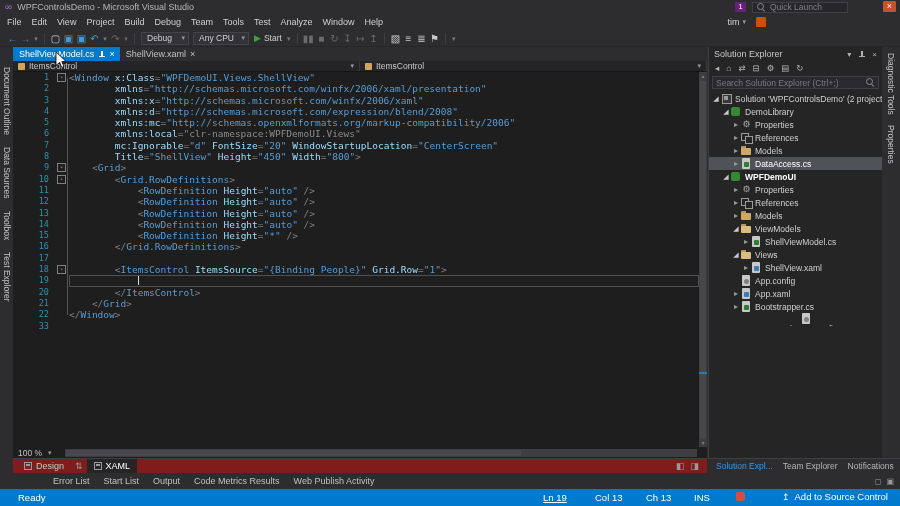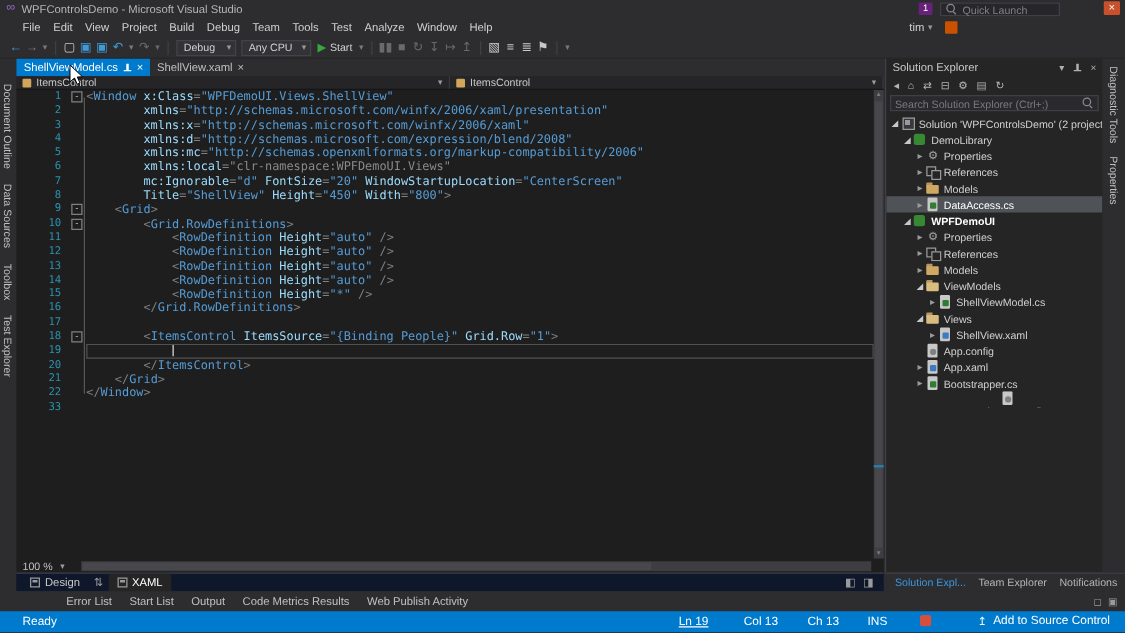--- a/index.html
+++ b/index.html
@@ -5,28 +5,28 @@
 *{margin:0;padding:0;box-sizing:border-box;}
 body{width:900px;height:506px;overflow:hidden;background:#252526;font-family:"Liberation Sans",sans-serif;}
 #root{position:relative;width:900px;height:506px;background:#2d2d30;color:#ccc;cursor:default;overflow:hidden;}
 .flex-sp{flex:1;}
 .chev{font-size:7px;color:#9a9a9a;margin-left:3px;}
 
 
 #titlebar{position:absolute;left:0;top:0;width:900px;height:14px;display:flex;align-items:center;font-size:9px;color:#b5b5b5;}
 #vs-logo{color:#9b6bc9;font-size:10px;line-height:10px;margin:0 5px;}
 #notif-badge{width:11px;height:10px;background:#68217a;color:#fff;font-size:7.5px;text-align:center;line-height:10px;border-radius:1px;margin-right:6px;}
-#quick-launch{width:96px;height:11px;background:#27272b;border:1px solid #3f3f46;display:flex;align-items:flex-start;gap:4px;padding:0 4px;color:#808080;font-size:8.5px;margin-right:52px;}
+#quick-launch{width:96px;height:11px;background:#27272b;border:1px solid #3f3f46;display:flex;align-items:center;gap:4px;padding:0 4px;color:#808080;font-size:8.5px;margin-right:52px;}
 #win-close{position:absolute;right:4px;top:1px;width:13px;height:11px;background:#c8502a;color:#fff;font-size:9px;line-height:11px;text-align:center;border-radius:1px;}
 .mag{width:9px;height:9px;position:relative;display:inline-block;flex:none;}
 .mag::before{content:"";position:absolute;left:0;top:0;width:5px;height:5px;border:1px solid #8a8a8a;border-radius:50%;}
 .mag::after{content:"";position:absolute;left:6px;top:6px;width:3px;height:1px;background:#8a8a8a;transform:rotate(45deg);transform-origin:0 0;}
 
 
-#menubar{position:absolute;left:0;top:14px;width:772px;height:16px;display:flex;align-items:center;font-size:9px;color:#d0d0d0;padding-left:13px;}
+#menubar{position:absolute;left:0;top:14px;width:772px;height:16px;display:flex;align-items:center;font-size:9px;color:#d0d0d0;padding-left:2px;}
 .menu-item{padding:2px 5px;}
 #user-menu{display:flex;align-items:center;margin-right:10px;}
 #menu-alert{width:10px;height:10px;background:#ca5100;border-radius:1px;margin-right:6px;}
 
 
 #toolbar{position:absolute;left:0;top:30px;width:900px;height:17px;display:flex;align-items:center;padding-left:6px;border-bottom:1px solid #262629;}
 .tb-ic{min-width:13px;text-align:center;font-size:10px;line-height:15px;}
 .tb-ic.small{min-width:8px;font-size:7px;}
 .tb-sep{width:1px;height:11px;background:#3f3f46;margin:0 4px;}
 .tb-dd{height:13px;background:#333337;border:1px solid #434346;display:flex;align-items:center;padding:0 3px 0 5px;font-size:8.5px;color:#d0d0d0;margin:0 2px;}
@@ -66,21 +66,21 @@
 #vs-thumb{position:absolute;left:1px;top:9px;width:6px;height:357px;background:#48484c;}
 #vs-mark{position:absolute;left:0;top:300px;width:8px;height:2px;background:#2a7ab0;}
 
 
 #hscroll-row{position:absolute;left:13px;top:447px;width:694px;height:11px;background:#1e1e1e;display:flex;align-items:center;}
 #zoom{display:flex;align-items:center;gap:3px;width:48px;padding-left:5px;font-size:8.5px;color:#c0c0c0;}
 #h-scroll{flex:1;height:8px;margin:0 10px 0 4px;background:#3e3e42;position:relative;}
 #h-thumb{position:absolute;left:1px;top:1px;height:6px;width:72%;background:#48484c;}
 
 
-#designbar{position:absolute;left:13px;top:458px;width:694px;height:15px;background:#0f172a;border-top:1px solid #3f3f46;display:flex;align-items:center;padding-left:4px;font-size:9px;color:#c8c8c8;}
+#designbar{position:absolute;left:13px;top:458px;width:694px;height:15px;background:#7f1d1d;border-top:1px solid #3f3f46;display:flex;align-items:center;padding-left:4px;font-size:9px;color:#c8c8c8;}
 .dx-tab{display:flex;align-items:center;gap:4px;padding:0 7px;height:100%;}
 .dx-tab.active{background:#252526;color:#fff;}
 .dx-ic{width:8px;height:8px;border:1px solid #9a9a9a;position:relative;flex:none;}
 .dx-ic::after{content:"";position:absolute;left:1px;top:1px;width:4px;height:2px;background:#9a9a9a;}
 .dx-swap{font-size:9px;color:#9a9a9a;padding:0 4px;}
 #dx-icons{margin-left:auto;display:flex;gap:6px;padding-right:8px;font-size:9px;color:#9a9a9a;}
 
 
 #solution-explorer{position:absolute;left:708px;top:47px;width:174px;height:411px;background:#252526;border-left:1px solid #3f3f46;display:flex;flex-direction:column;}
 #se-header{height:14px;display:flex;align-items:center;padding:0 5px;color:#c8c8c8;font-size:9px;}

